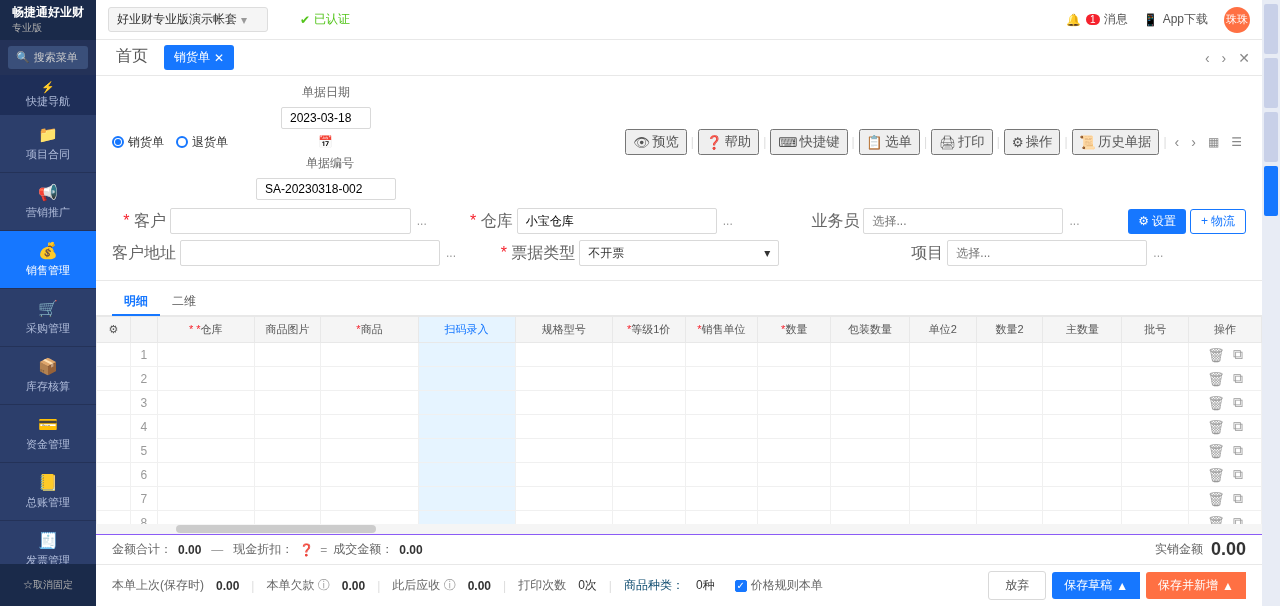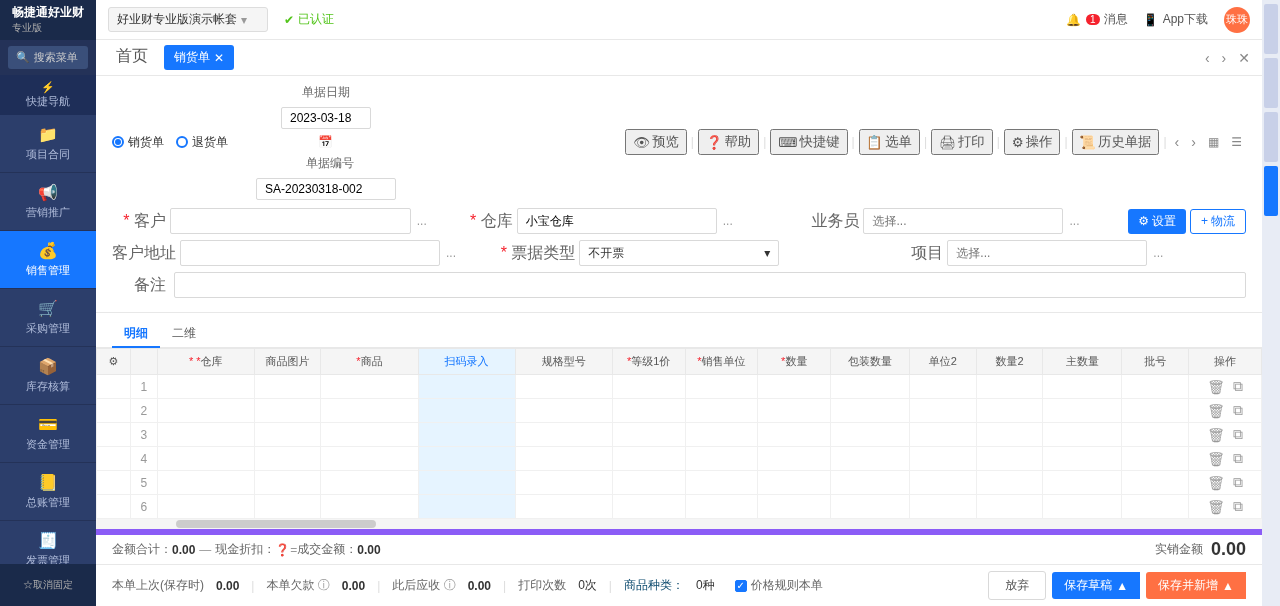--- a/index.html
+++ b/index.html
@@ -14,21 +14,21 @@
     .sidebar-item { display: flex; flex-direction: column; align-items: center; justify-content: center; padding: 10px 4px; cursor: pointer; color: #b0bcda; font-size: 11px; border-bottom: 1px solid #243258; }
     .sidebar-item.active { background: #1677ff; color: #fff; }
     .sidebar-item .icon { font-size: 16px; margin-bottom: 3px; }
     .sidebar-item-nav { display: flex; flex-direction: column; align-items: center; justify-content: center; padding: 6px 4px; cursor: pointer; color: #b0bcda; font-size: 11px; background: #1e2e58; }
     .sidebar-bottom { padding: 14px; background: #1a2a4a; display: flex; align-items: center; justify-content: center; color: #aaa; font-size: 10px; cursor: pointer; }
 
     
     .main { flex: 1; display: flex; flex-direction: column; overflow: hidden; }
 
     
-    .topbar { height: 40px; background: #fff; border-bottom: 1px solid #e8e8e8; display: flex; align-items: center; padding: 0 12px; gap: 8px; }
+    .topbar { height: 40px; background: #fff; border-bottom: 1px solid #e8e8e8; display: flex; align-items: center; padding: 0 12px; gap: 24px; }
     .topbar-company { display: flex; align-items: center; gap: 4px; font-size: 12px; color: #333; background: #f5f5f5; border: 1px solid #ddd; border-radius: 3px; padding: 3px 8px; cursor: pointer; min-width: 160px; }
     .topbar-cert { display: flex; align-items: center; gap: 4px; color: #52c41a; font-size: 12px; margin-left: 8px; }
     .topbar-right { margin-left: auto; display: flex; align-items: center; gap: 16px; }
     .topbar-btn { display: flex; align-items: center; gap: 4px; cursor: pointer; color: #555; font-size: 12px; }
     .topbar-btn .badge { background: #f5222d; color: #fff; border-radius: 8px; font-size: 10px; padding: 0 4px; min-width: 14px; text-align: center; }
     .topbar-avatar { width: 26px; height: 26px; border-radius: 50%; background: #ff7043; display: flex; align-items: center; justify-content: center; color: #fff; font-size: 11px; cursor: pointer; }
 
     
     .content { flex: 1; display: flex; flex-direction: column; overflow: hidden; background: #f5f5f5; }
 
@@ -323,24 +323,20 @@
             <span>▾</span>
           </div>
         </div>
         <div class="form-field" style="margin-left:24px;">
           <span class="form-label">项目</span>
           <input type="text" class="form-input" style="flex: 1 1 0%; max-width: 200px;" placeholder="选择...">
           <span class="form-input-dots">...</span>
         </div>
       </div>
 
-      <div class="form-row">
-        <span class="form-label">备注</span>
-        <input type="text" class="form-input" style="width: 300px;">
-      </div>
     </div>
 
     <div class="inner-tabs">
       <div class="inner-tab active">
         <span>明细</span>
       </div>
       <div class="inner-tab">
         <span>二维</span>
       </div>
     </div>
@@ -601,21 +597,21 @@
             </tr>
           </tfoot>
         </table>
       </div>
 
       <div class="scrollbar">
         <div class="scrollbar-thumb" style="width:200px;left:80px;"></div>
       </div>
     </div>
 
-    <div style="background:#fff;padding:4px 16px;border-top:6px solid #8b5cf6;display:flex;align-items:center;font-size:12px;">
+    <div style="background:#fff;padding:4px 16px;border-top:1px solid #8b5cf6;display:flex;align-items:center;gap:6px;font-size:12px;">
       <span style="color:#666;">金额合计：</span>
       <span style="font-weight:bold;">0.00</span>
       <span style="color:#999;margin:0 4px;">—</span>
       <span style="color:#666;">现金折扣：</span>
       <span style="color:#999;cursor:pointer;">❓</span>
       <span style="color:#999;">=</span>
       <span style="color:#666;">成交金额：</span>
       <span style="font-weight:bold;">0.00</span>
       <div style="margin-left:auto;display:flex;align-items:center;gap:8px;">
         <span style="color:#666;">实销金额</span>

